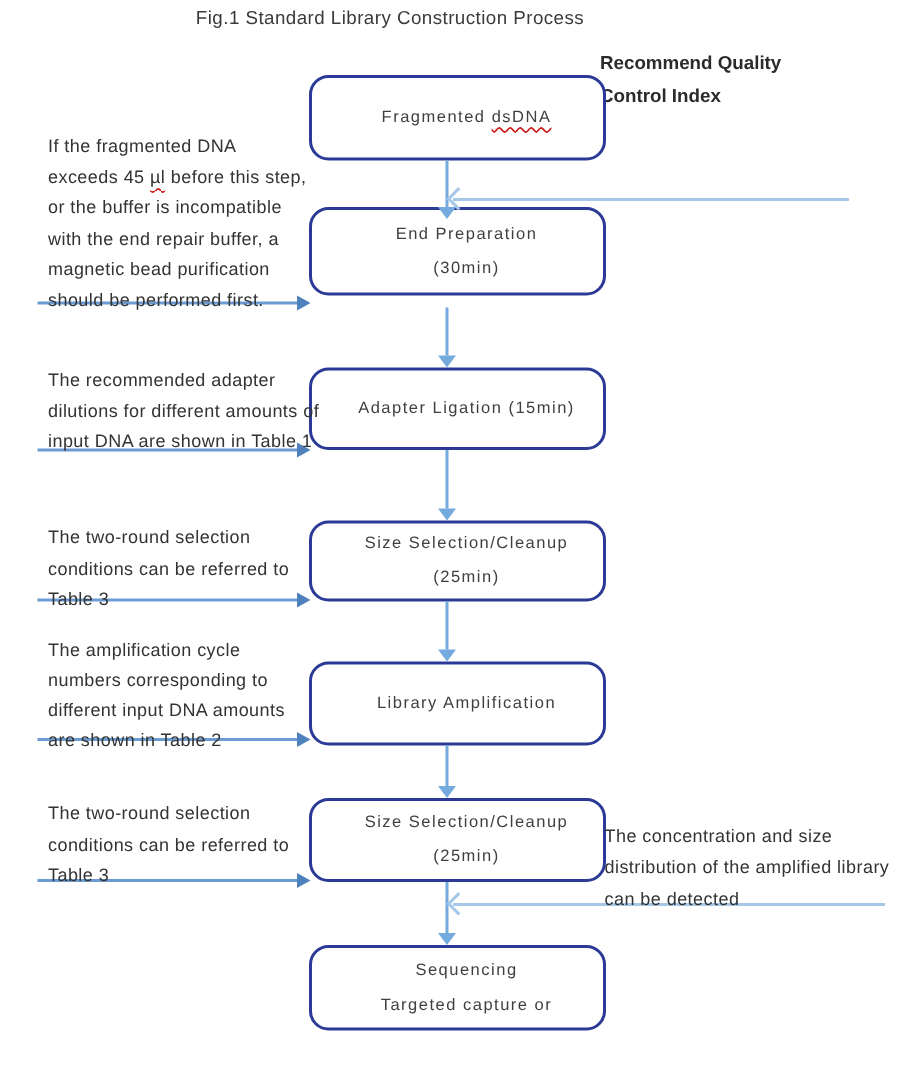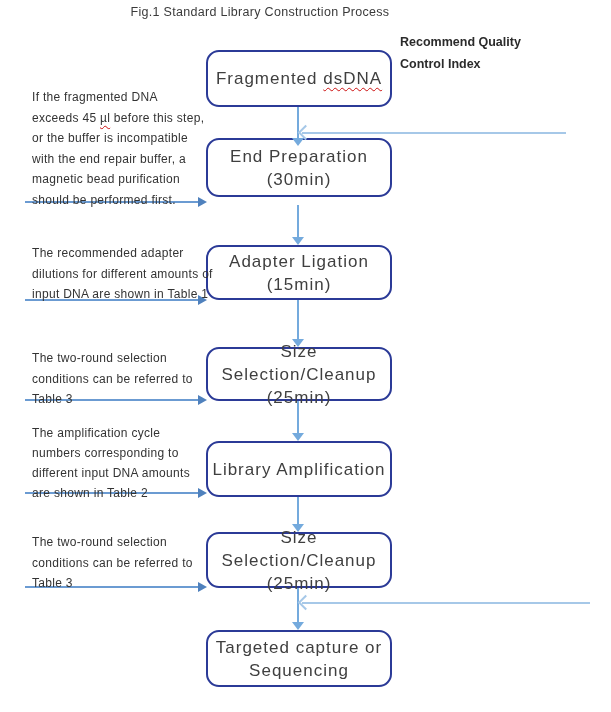--- a/index.html
+++ b/index.html
@@ -17,21 +17,21 @@
     font-family:"Liberation Sans",sans-serif;color:var(--text);overflow:hidden;
   }
   .title{
     position:absolute;top:5px;left:60px;width:400px;text-align:center;
     font-size:12.5px;letter-spacing:.3px;color:#3a3a3a;white-space:nowrap;
   }
   .flow-box{
     position:absolute;left:206px;width:182px;
     border:2px solid var(--box-border);border-radius:13px;background:#fff;
     display:flex;flex-direction:column;align-items:center;justify-content:center;
-    font-size:17px;letter-spacing:1px;color:#3f3f3f;text-align:center;line-height:23px;
+    font-size:11px;letter-spacing:1px;color:#3f3f3f;text-align:center;line-height:23px;padding-left:12px;
   }
   .vconn{position:absolute;left:297px;width:2px;background:var(--flow-arrow);}
   .vconn::after{
     content:'';position:absolute;bottom:-8px;left:-5px;width:0;height:0;
     border-left:6px solid transparent;border-right:6px solid transparent;
     border-top:8px solid var(--flow-arrow);
   }
   .harrow{position:absolute;left:25px;width:173px;height:2px;background:var(--annotation-arrow);}
   .harrow::after{
     content:'';position:absolute;right:-9px;top:-4px;width:0;height:0;
@@ -89,22 +89,22 @@
   <div class="flow-box" style="top:441px;height:52px;">
     <div>Library Amplification</div>
   </div>
 
   <div class="flow-box" style="top:532px;height:52px;">
     <div>Size Selection/Cleanup</div>
     <div>(25min)</div>
   </div>
 
   <div class="flow-box" style="top:630px;height:53px;">
+    <div>Sequencing</div>
     <div>Targeted capture or</div>
-    <div>Sequencing</div>
   </div>
 
   <div class="vconn" style="top:107px;height:31px;"></div>
   <div class="vconn" style="top:205px;height:32px;"></div>
   <div class="vconn" style="top:300px;height:39px;"></div>
   <div class="vconn" style="top:401px;height:32px;"></div>
   <div class="vconn" style="top:497px;height:27px;"></div>
   <div class="vconn" style="top:588px;height:34px;"></div>
 
   <div class="harrow" style="top:201px;"></div>
@@ -144,14 +144,19 @@
     <div>are shown in Table 2</div>
   </div>
 
   <div class="note" style="top:532px;left:32px;">
     <div>The two-round selection</div>
     <div>conditions can be referred to</div>
     <div>Table 3</div>
   </div>
 
 
+  <div class="rnote" style="top:547px;left:403px;">
+    <div>The concentration and size</div>
+    <div>distribution of the amplified library</div>
+    <div>can be detected</div>
+  </div>
 
 </div>
 
 </body></html>

